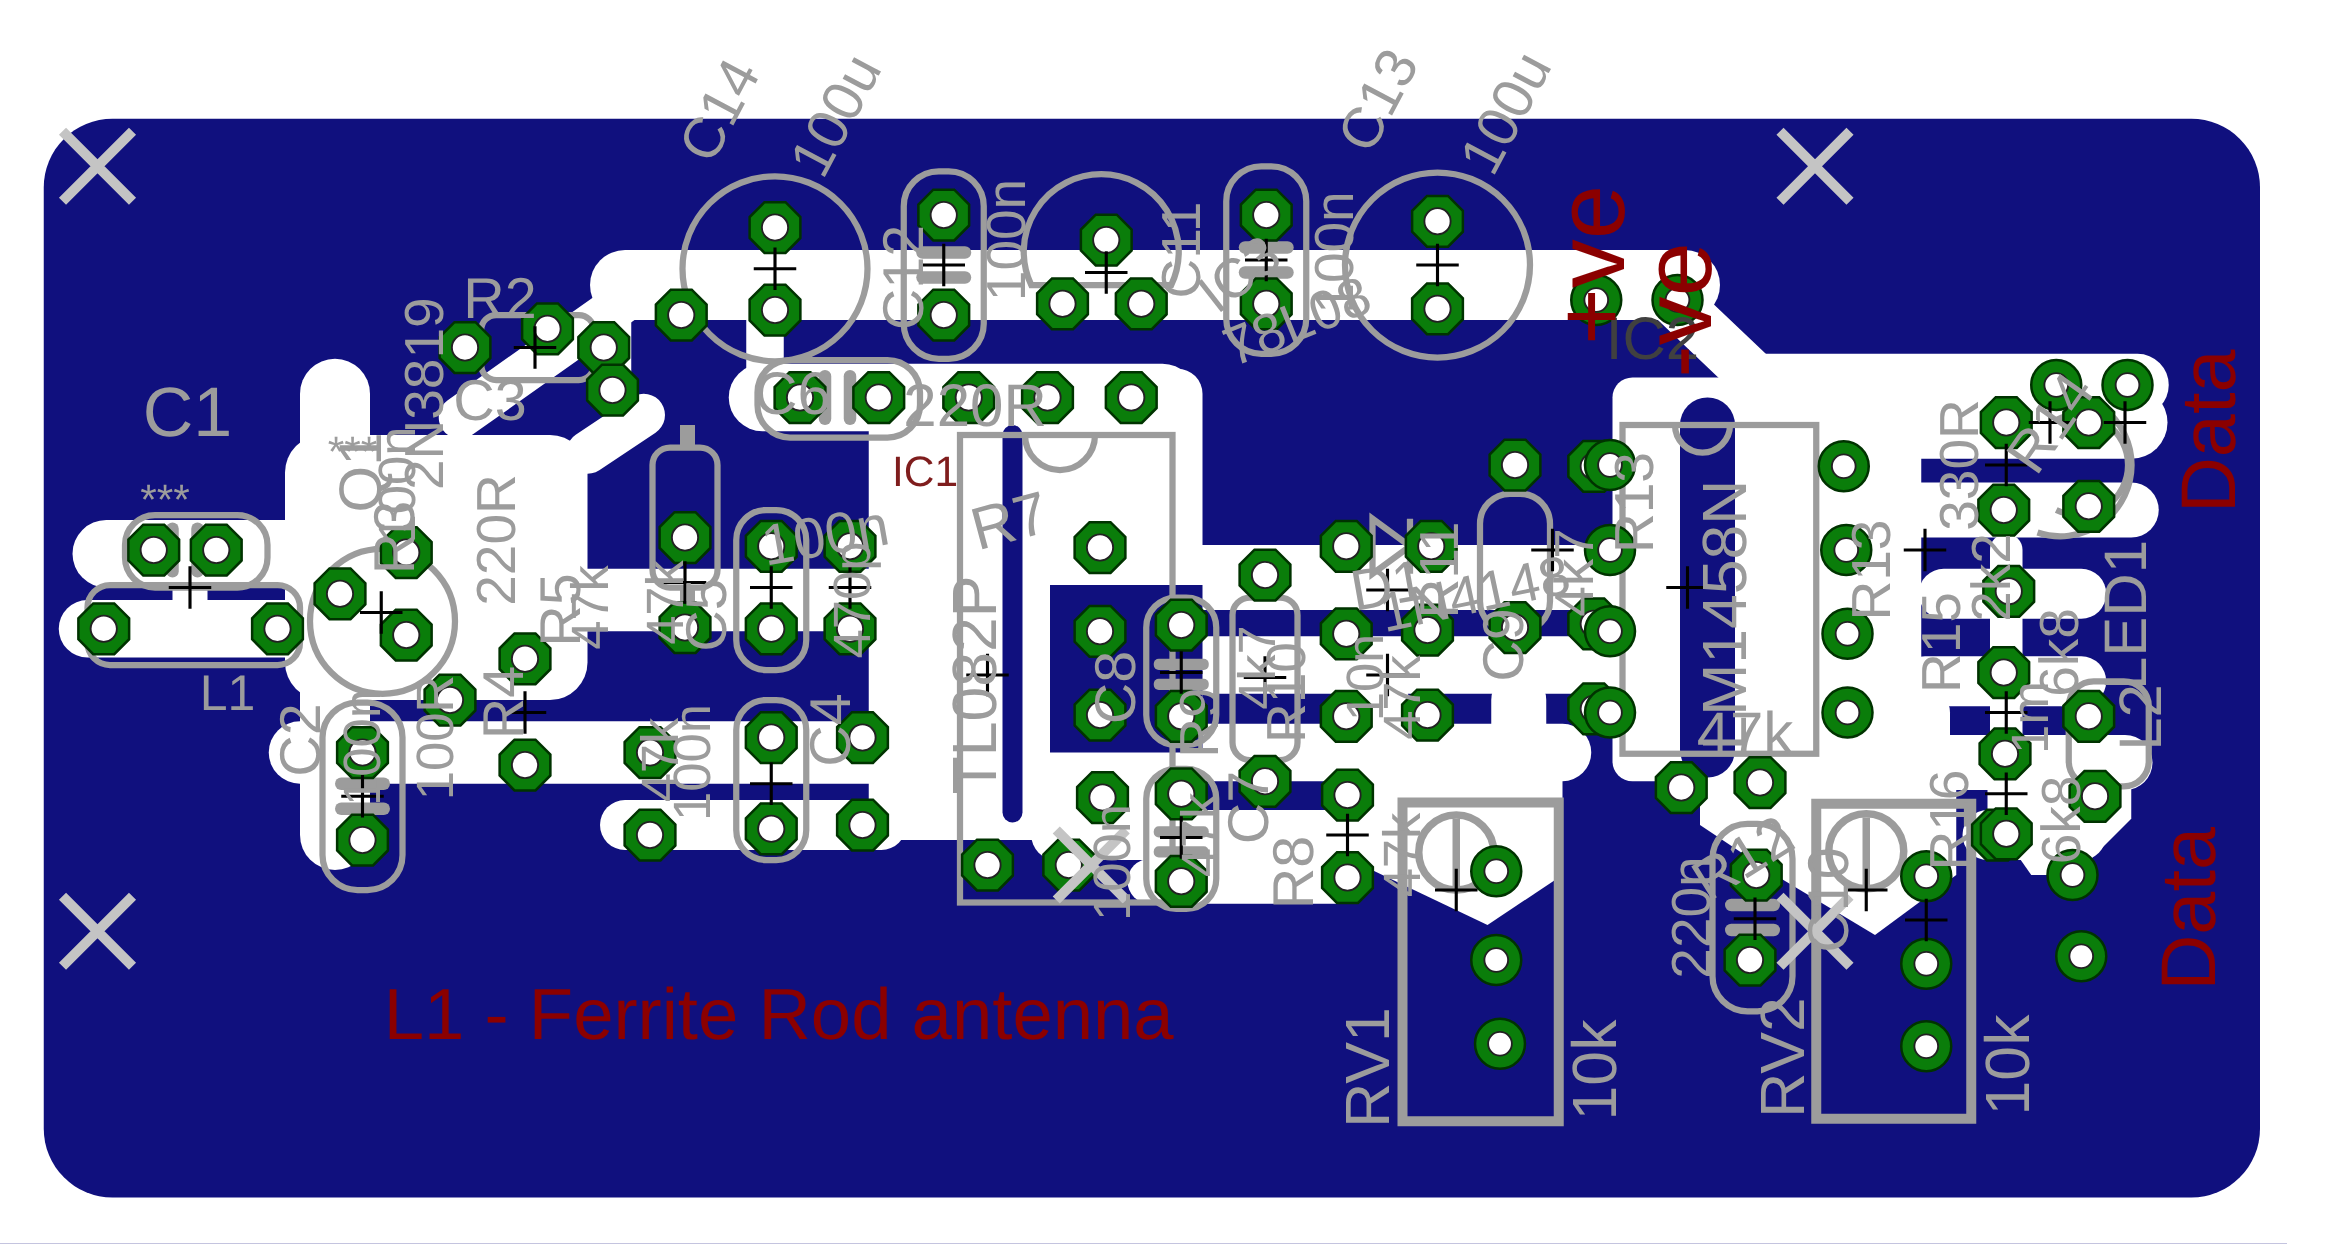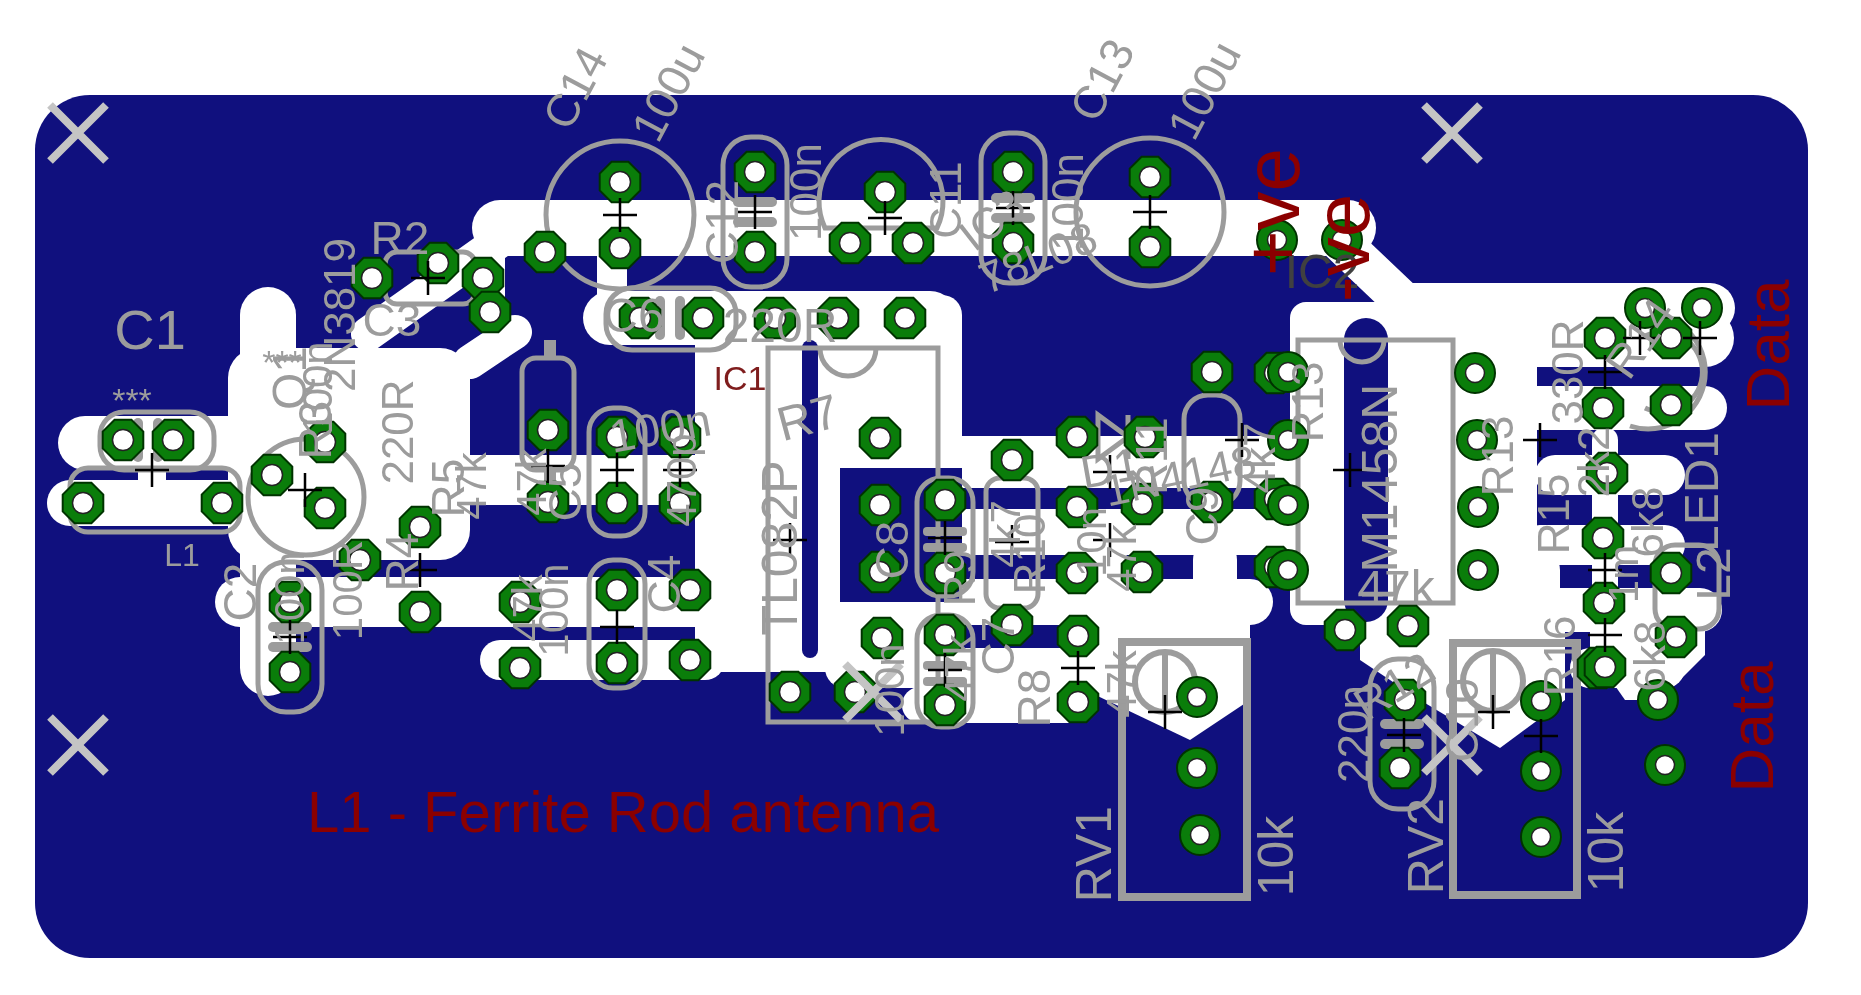--- a/index.html
+++ b/index.html
@@ -627,21 +627,21 @@
       <div class="lbl" style="left: 806px; top: 192px; font-size: 44px; color: rgb(156, 156, 156); font-weight: 400; transform: translate(-50%, -50%) rotate(-90deg);">100n</div>
       <div class="lbl" style="left: 946px; top: 200px; font-size: 44px; color: rgb(156, 156, 156); font-weight: 400; transform: translate(-50%, -50%) rotate(-90deg);">C11</div>
       <div class="lbl" style="left: 992px; top: 220px; font-size: 44px; color: rgb(156, 156, 156); font-weight: 400; transform: translate(-50%, -50%) rotate(-38deg);">IC3</div>
       <div class="lbl" style="left: 1038px; top: 258px; font-size: 44px; color: rgb(156, 156, 156); font-weight: 400; transform: translate(-50%, -50%) rotate(-22deg);">78L08</div>
       <div class="lbl" style="left: 1068px; top: 202px; font-size: 44px; color: rgb(156, 156, 156); font-weight: 400; transform: translate(-50%, -50%) rotate(-90deg);">100n</div>
       <div class="lbl" style="left: 1102px; top: 80px; font-size: 46px; color: rgb(156, 156, 156); font-weight: 400; transform: translate(-50%, -50%) rotate(-62deg);">C13</div>
       <div class="lbl" style="left: 1204px; top: 90px; font-size: 46px; color: rgb(156, 156, 156); font-weight: 400; transform: translate(-50%, -50%) rotate(-62deg);">100u</div>
       <div class="lbl" style="left: 150px; top: 330px; font-size: 56px; color: rgb(156, 156, 156); font-weight: 400; transform: translate(-50%, -50%) rotate(0deg);">C1</div>
       <div class="lbl" style="left: 282px; top: 362px; font-size: 34px; color: rgb(156, 156, 156); font-weight: 400; transform: translate(-50%, -50%) rotate(0deg);">***</div>
       <div class="lbl" style="left: 132px; top: 400px; font-size: 34px; color: rgb(156, 156, 156); font-weight: 400; transform: translate(-50%, -50%) rotate(0deg);">***</div>
-      <div class="lbl" style="left: 182px; top: 555px; font-size: 32px; color: rgb(156, 156, 156); font-weight: 400; transform: translate(-50%, -50%) rotate(0deg);">L1</div>
+      <div class="lbl" style="left: 182px; top: 555px; font-size: 40px; color: rgb(156, 156, 156); font-weight: 400; transform: translate(-50%, -50%) rotate(0deg);">L1</div>
       <div class="lbl" style="left: 290px; top: 378px; font-size: 48px; color: rgb(156, 156, 156); font-weight: 400; transform: translate(-50%, -50%) rotate(-90deg);">Q1</div>
       <div class="lbl" style="left: 340px; top: 315px; font-size: 44px; color: rgb(156, 156, 156); font-weight: 400; transform: translate(-50%, -50%) rotate(-90deg);">2N3819</div>
       <div class="lbl" style="left: 400px; top: 238px; font-size: 46px; color: rgb(156, 156, 156); font-weight: 400; transform: translate(-50%, -50%) rotate(0deg);">R2</div>
       <div class="lbl" style="left: 392px; top: 320px; font-size: 46px; color: rgb(156, 156, 156); font-weight: 400; transform: translate(-50%, -50%) rotate(0deg);">C3</div>
       <div class="lbl" style="left: 318px; top: 388px; font-size: 42px; color: rgb(156, 156, 156); font-weight: 400; transform: translate(-50%, -50%) rotate(-90deg);">100n</div>
       <div class="lbl" style="left: 315px; top: 430px; font-size: 46px; color: rgb(156, 156, 156); font-weight: 400; transform: translate(-50%, -50%) rotate(-90deg);">R3</div>
       <div class="lbl" style="left: 398px; top: 432px; font-size: 44px; color: rgb(156, 156, 156); font-weight: 400; transform: translate(-50%, -50%) rotate(-90deg);">220R</div>
       <div class="lbl" style="left: 240px; top: 592px; font-size: 46px; color: rgb(156, 156, 156); font-weight: 400; transform: translate(-50%, -50%) rotate(-90deg);">C2</div>
       <div class="lbl" style="left: 290px; top: 598px; font-size: 42px; color: rgb(156, 156, 156); font-weight: 400; transform: translate(-50%, -50%) rotate(-90deg);">100n</div>
       <div class="lbl" style="left: 348px; top: 590px; font-size: 42px; color: rgb(156, 156, 156); font-weight: 400; transform: translate(-50%, -50%) rotate(-90deg);">100R</div>

